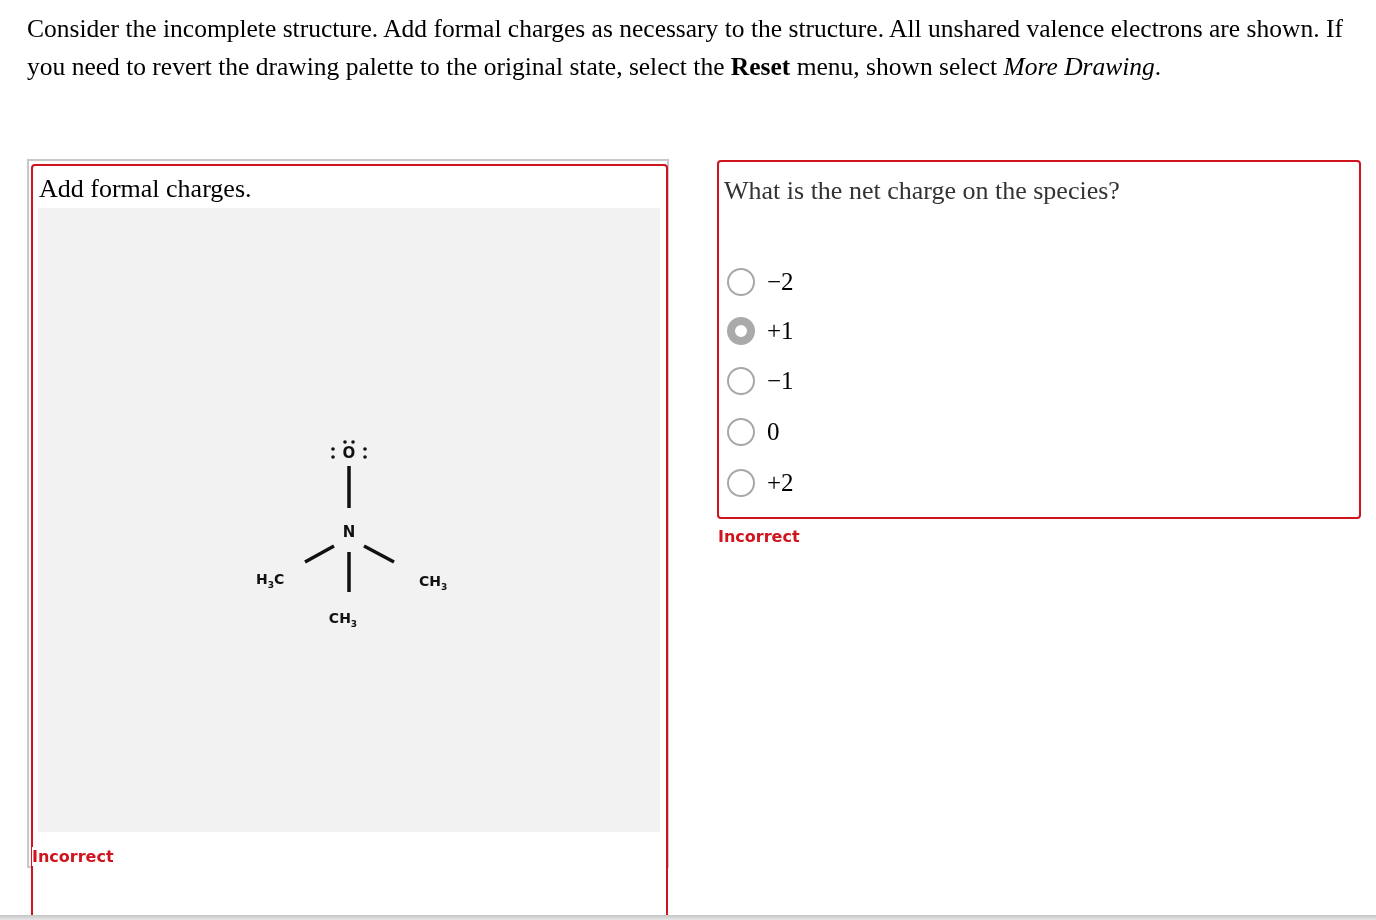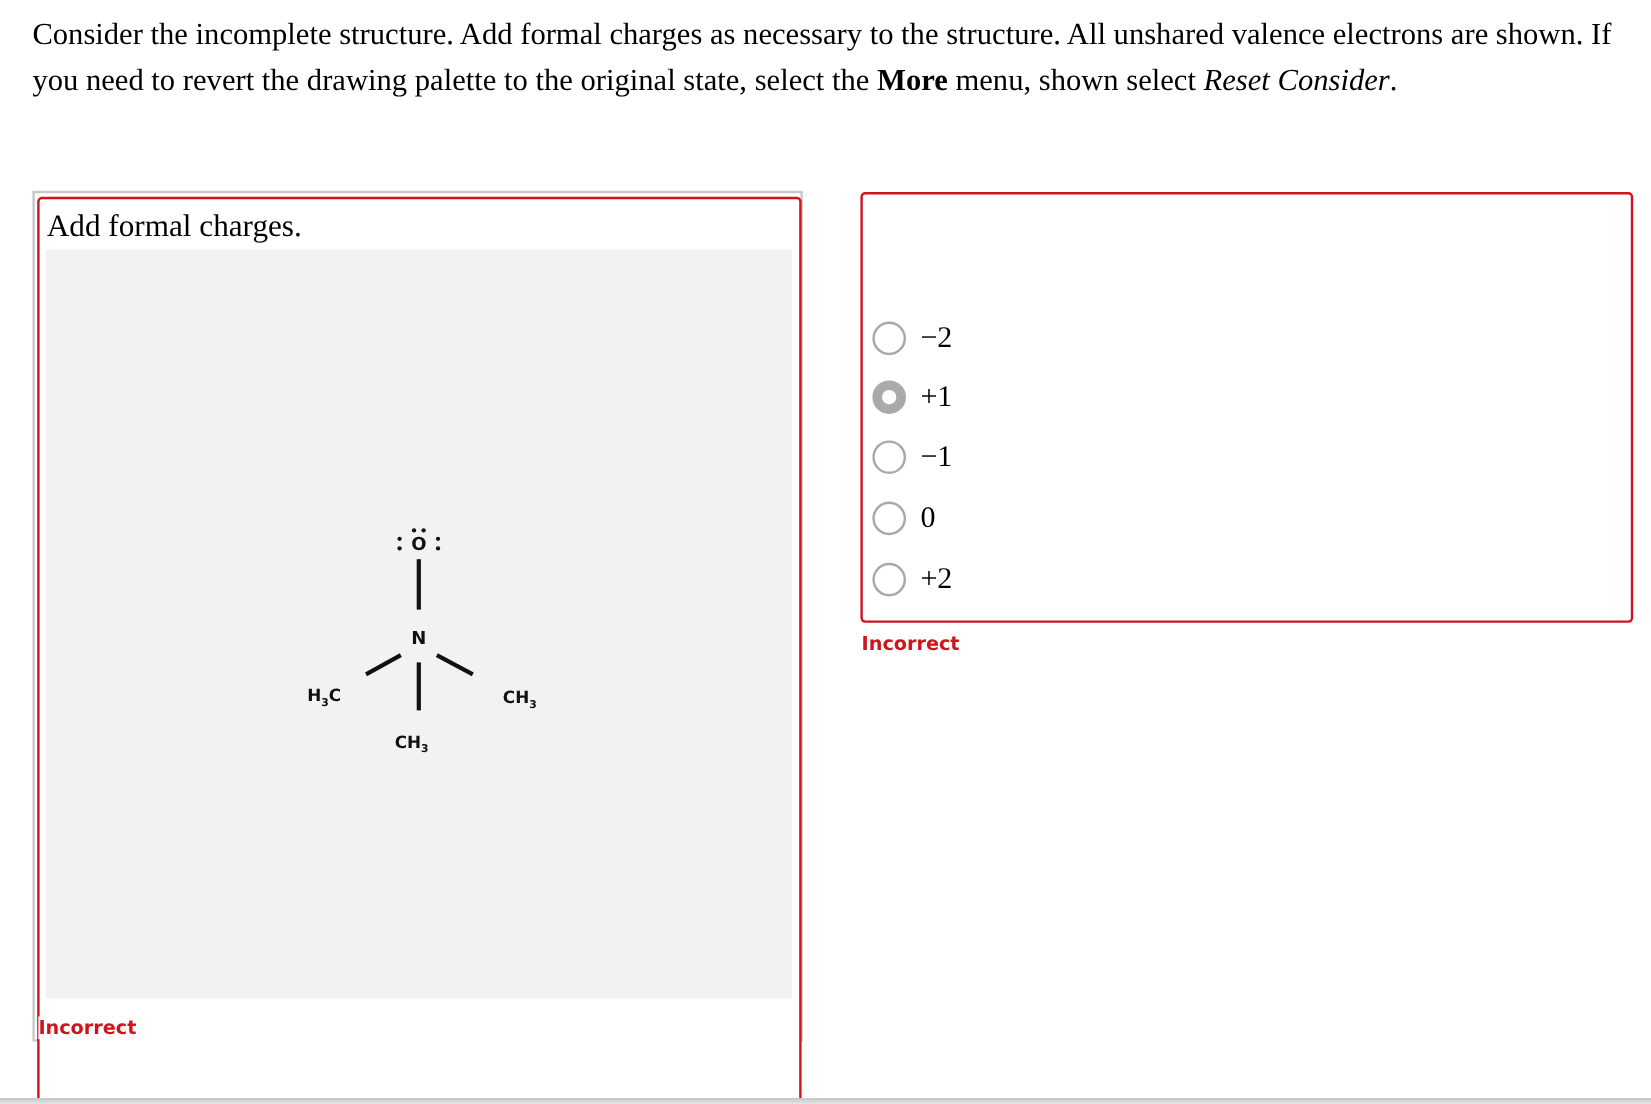--- a/index.html
+++ b/index.html
@@ -64,21 +64,21 @@
   }
   .bottom-rule {
     position:absolute; left:0; top:915px; width:1376px; height:5px;
     background:linear-gradient(#c4c4c4, #e6e6e6);
   }
 </style>
 </head>
 <body>
 
 <div class="instructions">
-  <span>Consider the incomplete structure. Add formal charges as necessary to the structure. All unshared valence electrons are shown. If you need to revert the drawing palette to the original state, select the </span><b>More</b><span> menu, shown select </span><i>Reset Consider</i><span>.</span>
+  <span>Consider the incomplete structure. Add formal charges as necessary to the structure. All unshared valence electrons are shown. If you need to revert the drawing palette to the original state, select the </span><b>Reset</b><span> menu, shown select </span><i>More Drawing</i><span>.</span>
 </div>
 
 <div class="draw-outer"></div>
 <div class="draw-frame">
   <div class="draw-prompt">Add formal charges.</div>
   <div class="canvas">
     <svg class="mol" width="622" height="624">
 
       <g>
         <text x="311" y="250" font-size="15" text-anchor="middle">O</text>
@@ -110,20 +110,21 @@
 
       <g>
         <text x="305" y="415" font-size="14" text-anchor="middle"><tspan>CH</tspan><tspan font-size="9" dy="4">3</tspan></text>
       </g>
     </svg>
   </div>
 </div>
 <div class="left-feedback">Incorrect</div>
 
 <div class="mc-frame">
+  <div class="mc-prompt">What is the net charge on the species?</div>
 
   <div class="option" style="top:103px">
     <span class="radio"></span>
     <span class="opt-label">−2</span>
   </div>
   <div class="option" style="top:152px">
     <span class="radio checked"></span>
     <span class="opt-label">+1</span>
   </div>
   <div class="option" style="top:202px">

